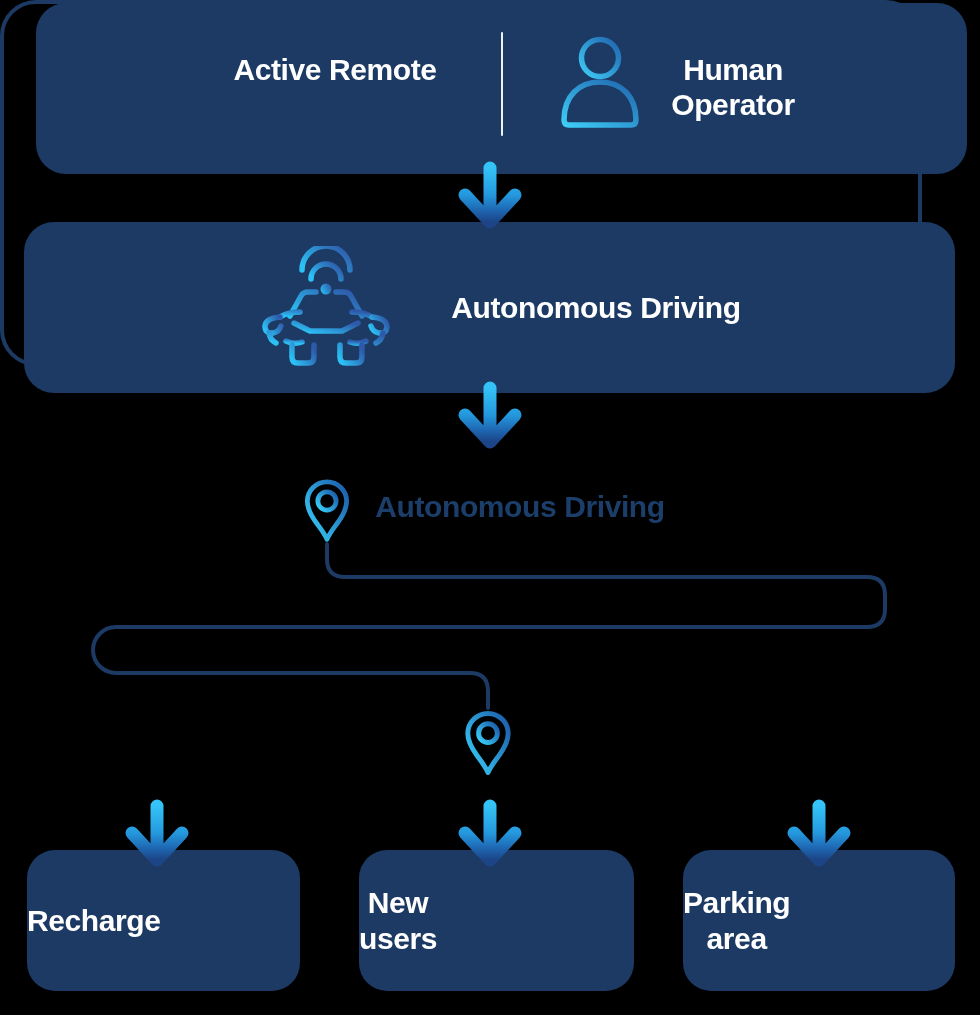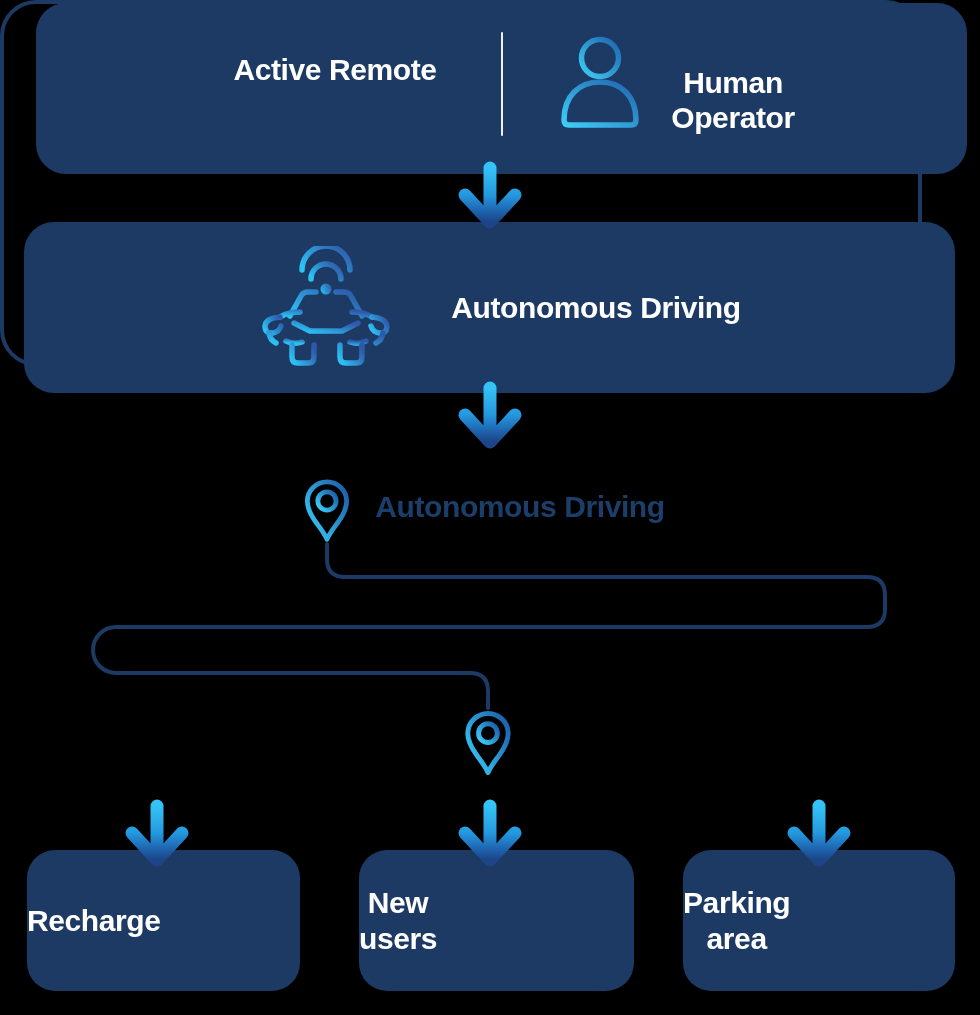--- a/index.html
+++ b/index.html
@@ -44,21 +44,21 @@
     <svg style="left:524px;top:33px;" width="80" height="92" viewBox="0 0 80 92">
       <defs>
         <linearGradient id="pg" x1="0" y1="1" x2="1" y2="0">
           <stop offset="0" stop-color="#3ecdf7"></stop>
             <stop offset="1" stop-color="#1f64ad"></stop>
         </linearGradient>
       </defs>
       <circle cx="40" cy="22" r="18.5" fill="none" stroke="url(#pg)" stroke-width="5.5"></circle>
       <path d="M4 84 C4 60 19 46 40 46 C61 46 76 60 76 84 Q76 89 71 89 H9 Q4 89 4 84 Z" fill="none" stroke="url(#pg)" stroke-width="5.5" stroke-linejoin="round"></path>
     </svg>
-    <div class="label" style="left:587px;top:62px;width:220px;">
+    <div class="label" style="left:587px;top:49px;width:220px;">
       <span class="line">Human</span>
       <span class="line">Operator</span>
     </div>
   </div>
 
   <div class="panel" id="mid-panel">
     <svg style="left:232px;top:24px;" width="142" height="126" viewBox="0 0 142 126">
       <defs>
         <linearGradient id="cg" x1="0" y1="0.8" x2="1" y2="0.2">
           <stop offset="0" stop-color="#2cc0f4"></stop>

